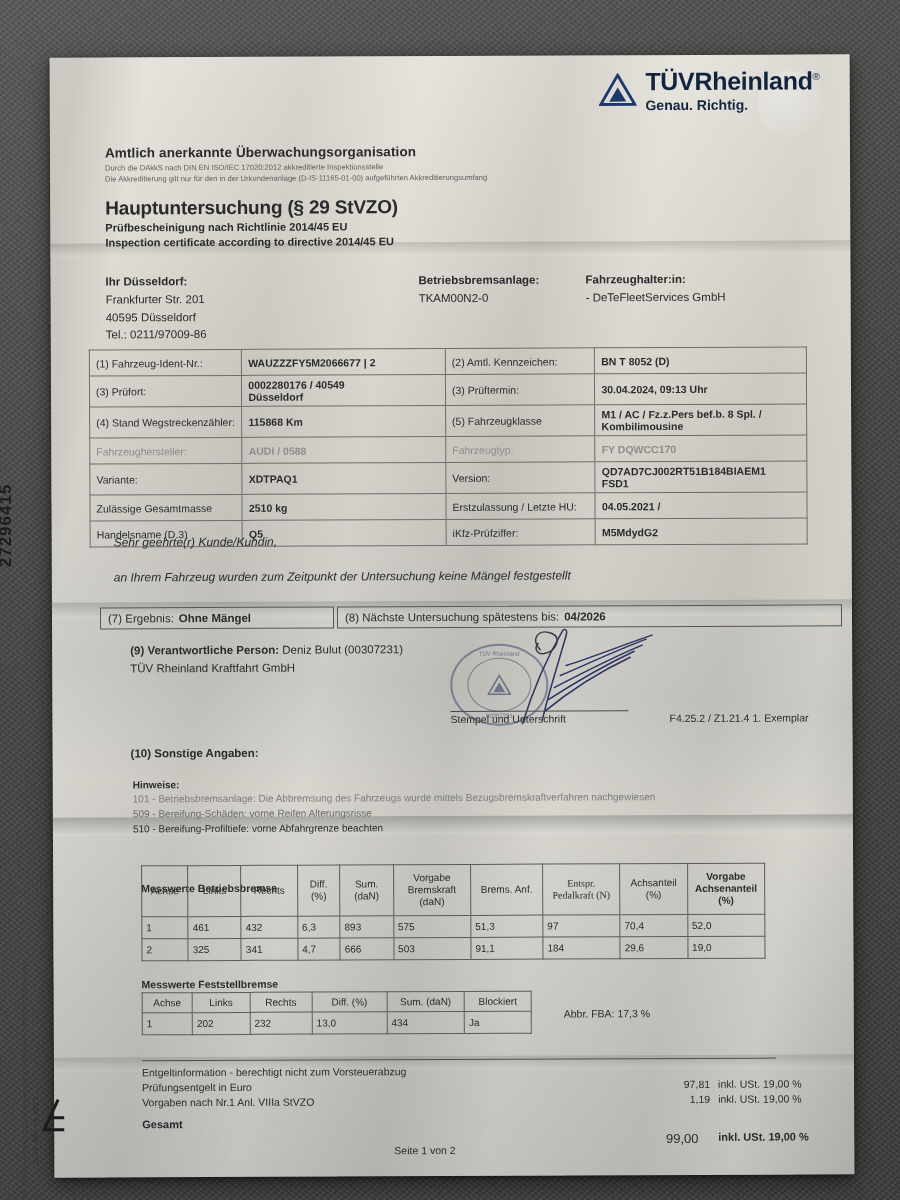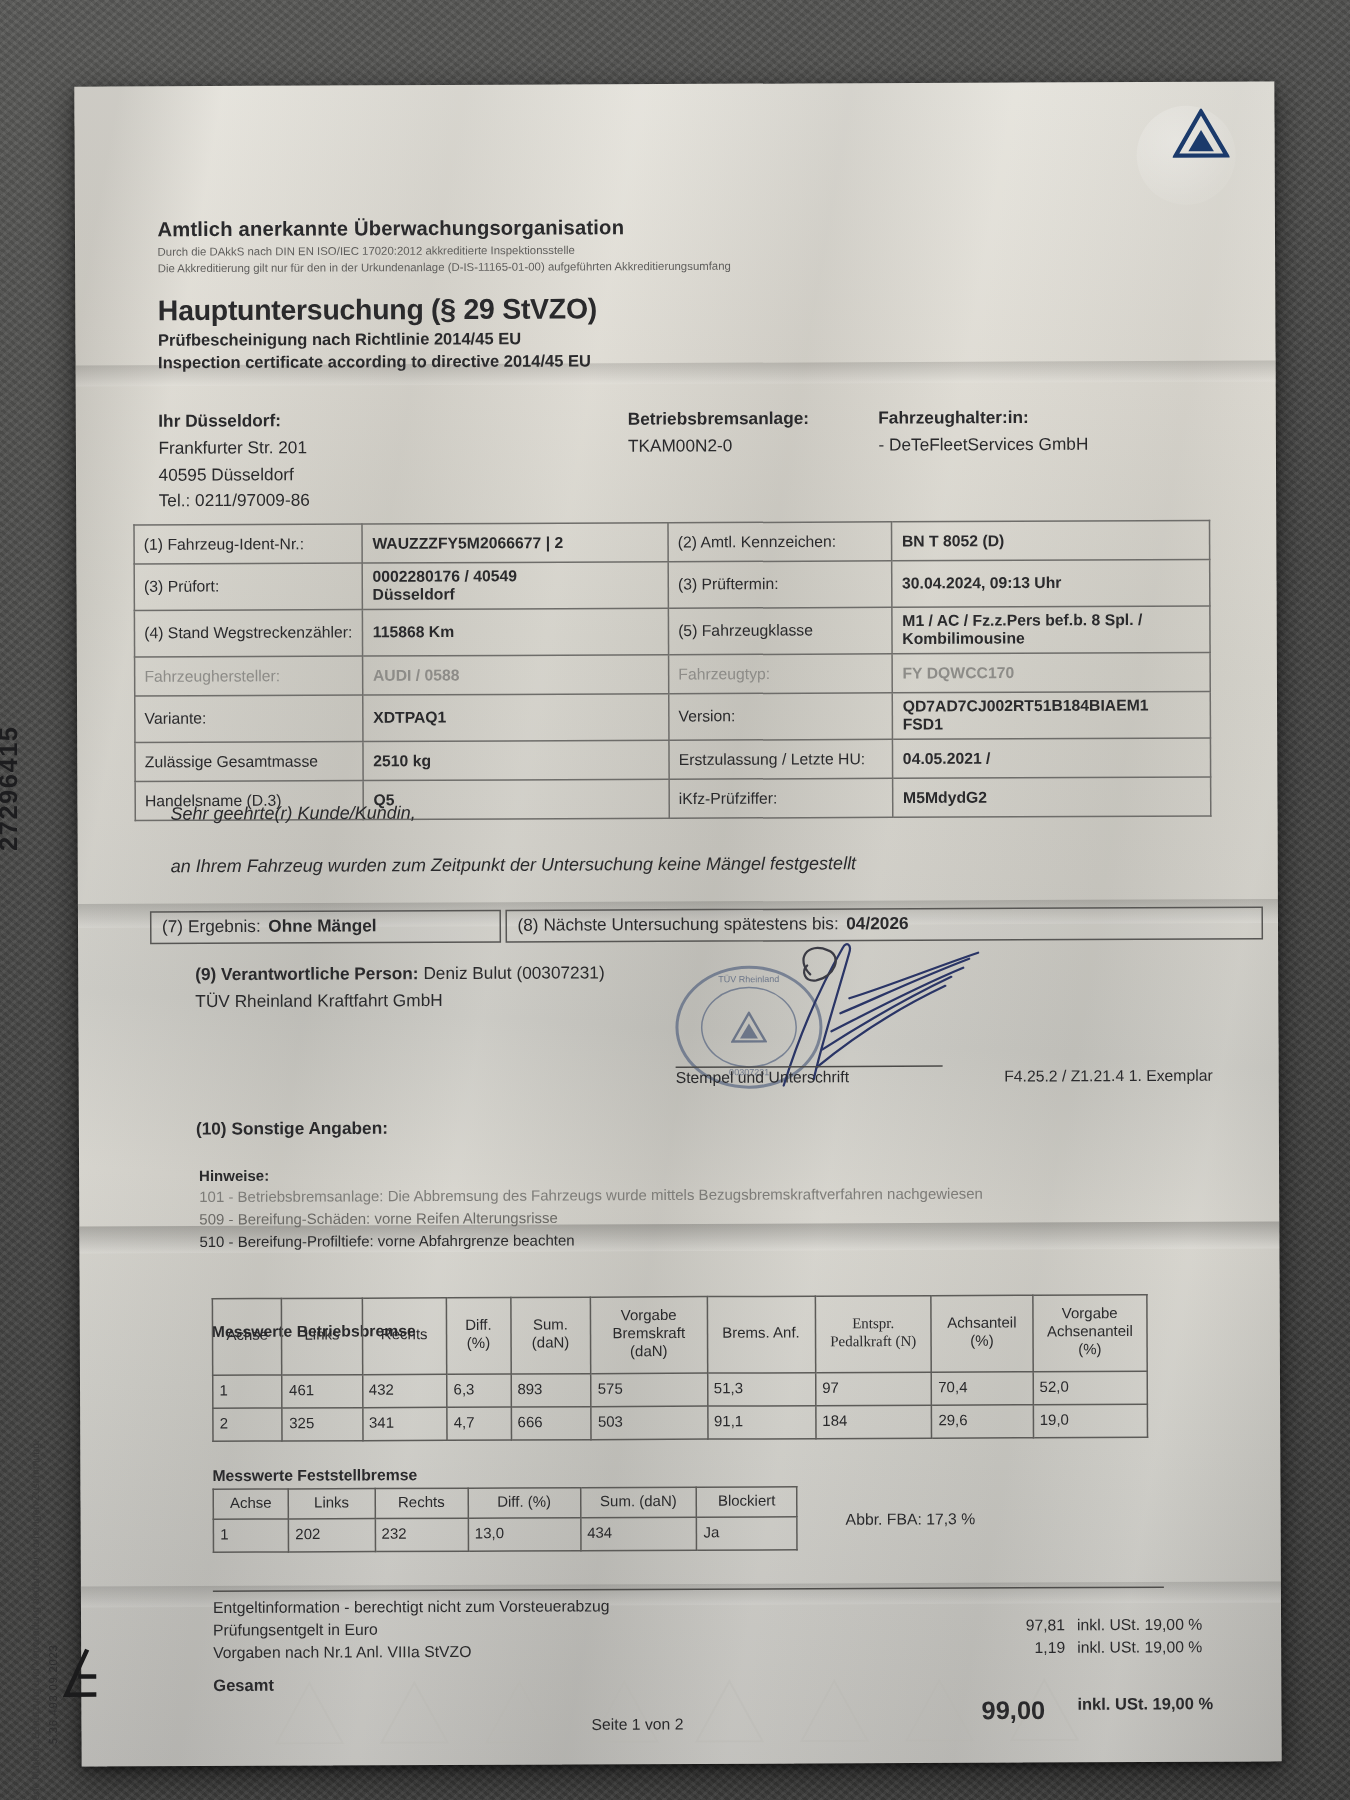--- a/index.html
+++ b/index.html
@@ -121,21 +121,21 @@
   .m2{left:88px;top:935px;width:390px;}
   .m2 th{height:15px;}
   .abbr{left:510px;top:952px;font-size:10.5px;}
 
   
   .feeline{position:absolute;left:88px;top:1003px;width:634px;border-top:1px solid #4e4d4b;}
   .fee{left:88px;top:1008px;font-size:10.5px;line-height:1.45;}
   .fee-amounts{position:absolute;left:600px;top:1022px;font-size:10.5px;line-height:1.45;text-align:right;width:56px;}
   .fee-tax{position:absolute;left:664px;top:1022px;font-size:10.5px;line-height:1.45;}
   .fee-total-lbl{left:88px;top:1061px;font-size:11px;font-weight:bold;}
-  .fee-total-amt{position:absolute;left:600px;top:1076px;width:56px;text-align:left;font-size:17px;font-weight:bold;}
+  .fee-total-amt{position:absolute;left:600px;top:1076px;width:56px;text-align:center;font-size:13px;font-weight:normal;}
   .fee-total-tax{position:absolute;left:664px;top:1076px;font-size:11px;font-weight:bold;}
   .pagefoot{left:340px;top:1088px;font-size:10.5px;}
 
   
   .wm{position:absolute;left:90px;top:1010px;width:640px;height:110px;opacity:.25;pointer-events:none;}
 
   
   .corner-mark{position:absolute;left:-16px;top:1040px;width:34px;height:36px;}
 
   
@@ -156,20 +156,24 @@
   <div class="fold f3"></div>
   <div class="fold f4"></div>
 
   <div class="watermark-ball"></div>
 
   <div class="logo-wrap">
     <svg class="logo-tri" viewBox="0 0 40 36">
       <path d="M20 2 L38 33 L2 33 Z" fill="none" stroke="#1b3a6b" stroke-width="3"></path>
       <path d="M20 15 L29 30 L11 30 Z" fill="#1b3a6b"></path>
     </svg>
+    <div class="logo-text">
+      <div class="logo-name"><span>TÜVRheinland</span><span class="reg">®</span></div>
+      <div class="logo-slogan">Genau. Richtig.</div>
+    </div>
   </div>
 
   <div class="blk h-org">Amtlich anerkannte Überwachungsorganisation</div>
   <div class="blk h-org-sub">
     <div>Durch die DAkkS nach DIN EN ISO/IEC 17020:2012 akkreditierte Inspektionsstelle</div>
     <div>Die Akkreditierung gilt nur für den in der Urkundenanlage (D-IS-11165-01-00) aufgeführten Akkreditierungsumfang</div>
   </div>
 
   <div class="blk h-title">Hauptuntersuchung (§ 29 StVZO)</div>
   <div class="blk h-sub1">Prüfbescheinigung nach Richtlinie 2014/45 EU</div>
@@ -301,21 +305,21 @@
         <tr id="sb-head">
           <th style="width: 40px;">Achse</th>
           <th style="width: 50px;">Links</th>
           <th style="width: 52px;">Rechts</th>
           <th style="width: 38px;">Diff. (%)</th>
           <th style="width: 50px;">Sum. (daN)</th>
           <th style="width: 74px;">Vorgabe Bremskraft (daN)</th>
           <th style="width: 72px;">Brems. Anf.</th>
           <th style="width: 76px; font-family: Liberation Serif, serif;">Entspr. Pedalkraft (N)</th>
           <th style="width: 62px;">Achsanteil (%)</th>
-          <th style="width: 70px;">Vorgabe Achsenanteil (%)</th>
+          <th style="width: 70px; font-weight: bold;">Vorgabe Achsenanteil (%)</th>
         </tr>
       </thead>
     <tbody id="sb-body">
         <tr>
           <td>1</td>
           <td>461</td>
           <td>432</td>
           <td>6,3</td>
           <td>893</td>
           <td>575</td>

